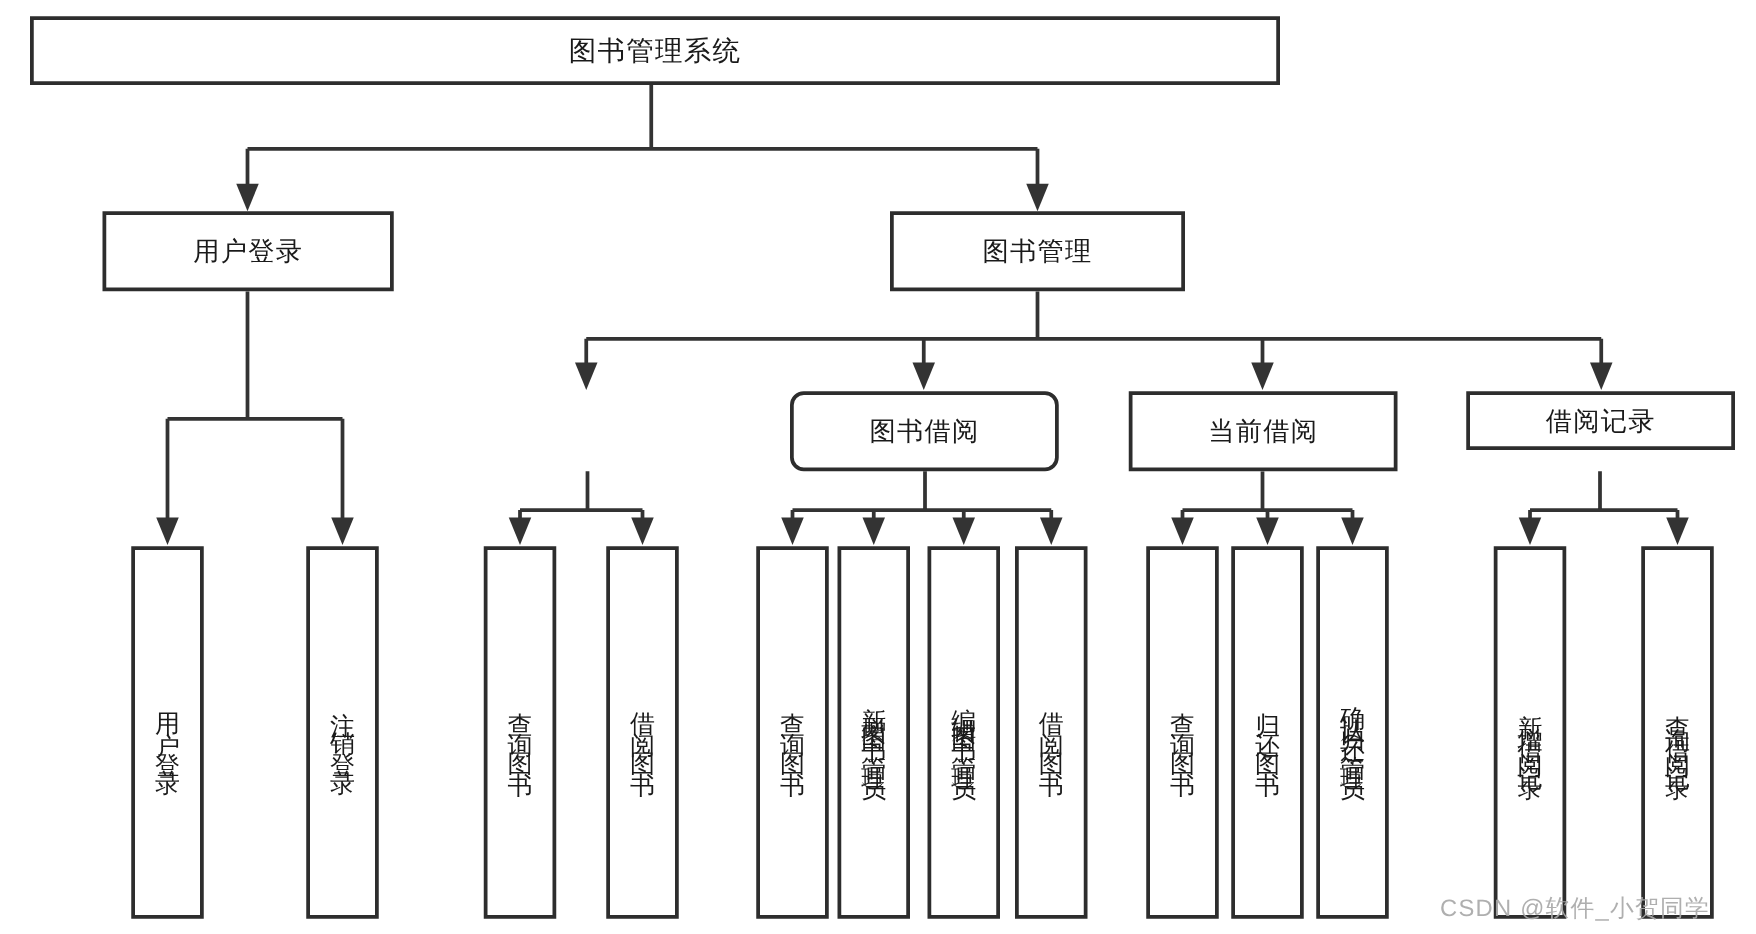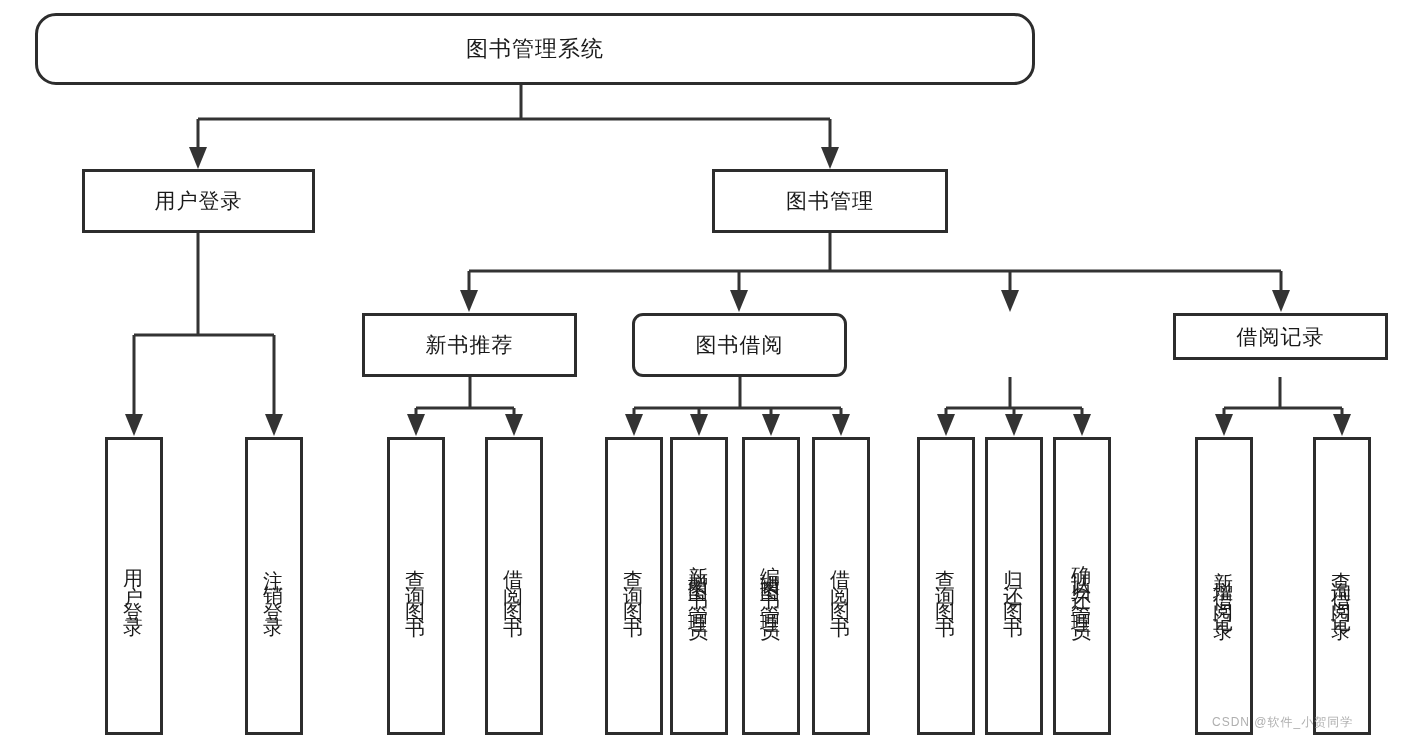--- a/index.html
+++ b/index.html
@@ -16,22 +16,22 @@
   .hbox{font-size:21px;letter-spacing:1px;}
   .root{font-size:22px;}
   .vbox{
     writing-mode:vertical-rl;text-orientation:mixed;
     font-size:20px;top:437px;width:58px;height:298px;
   }
   .ls4{letter-spacing:16px;}
   .ls6{letter-spacing:10px;}
   .ls9{letter-spacing:8px;}
   .watermark{
-    position:absolute;left:1212px;top:714px;z-index:3;
-    font-size:12px;color:rgba(168,168,168,0.92);letter-spacing:1px;
+    position:absolute;left:1152px;top:714px;z-index:3;
+    font-size:19px;color:rgba(168,168,168,0.92);letter-spacing:1px;
     white-space:nowrap;
     text-align:center;
   }
 </style>
 </head>
 <body>
 
 <div class="stage">
 
   <svg class="wires" width="1405" height="747" viewBox="0 0 1405 747">
@@ -60,36 +60,36 @@
       <polygon points="762,414 780,414 771,436"></polygon>
       <polygon points="832,414 850,414 841,436"></polygon>
       <polygon points="937,414 955,414 946,436"></polygon>
       <polygon points="1005,414 1023,414 1014,436"></polygon>
       <polygon points="1073,414 1091,414 1082,436"></polygon>
       <polygon points="1215,414 1233,414 1224,436"></polygon>
       <polygon points="1333,414 1351,414 1342,436"></polygon>
     </g>
   </svg>
 
-  <div class="node hbox root" style="left:35px;top:13px;width:1000px;height:72px;border-radius:21px;">
+  <div class="node hbox root" style="left:24px;top:13px;width:1000px;height:55px;">
     <span>图书管理系统</span>
   </div>
 
   <div class="node hbox" style="left:82px;top:169px;width:233px;height:64px;">
     <span>用户登录</span>
   </div>
   <div class="node hbox" style="left:712px;top:169px;width:236px;height:64px;">
     <span>图书管理</span>
   </div>
 
-  <div class="node hbox" style="left:362px;top:313px;width:215px;height:64px;">
-    <span>新书推荐</span>
-  </div>
   <div class="node hbox" style="left:632px;top:313px;width:215px;height:64px;border-radius:11px;">
     <span>图书借阅</span>
+  </div>
+  <div class="node hbox" style="left:903px;top:313px;width:215px;height:64px;">
+    <span>当前借阅</span>
   </div>
   <div class="node hbox" style="left:1173px;top:313px;width:215px;height:47px;">
     <span>借阅记录</span>
   </div>
 
   <div class="node vbox" style="left:105px;">
     <span class="ls4">用户登录</span>
   </div>
   <div class="node vbox" style="left:245px;">
     <span class="ls4">注销登录</span>

